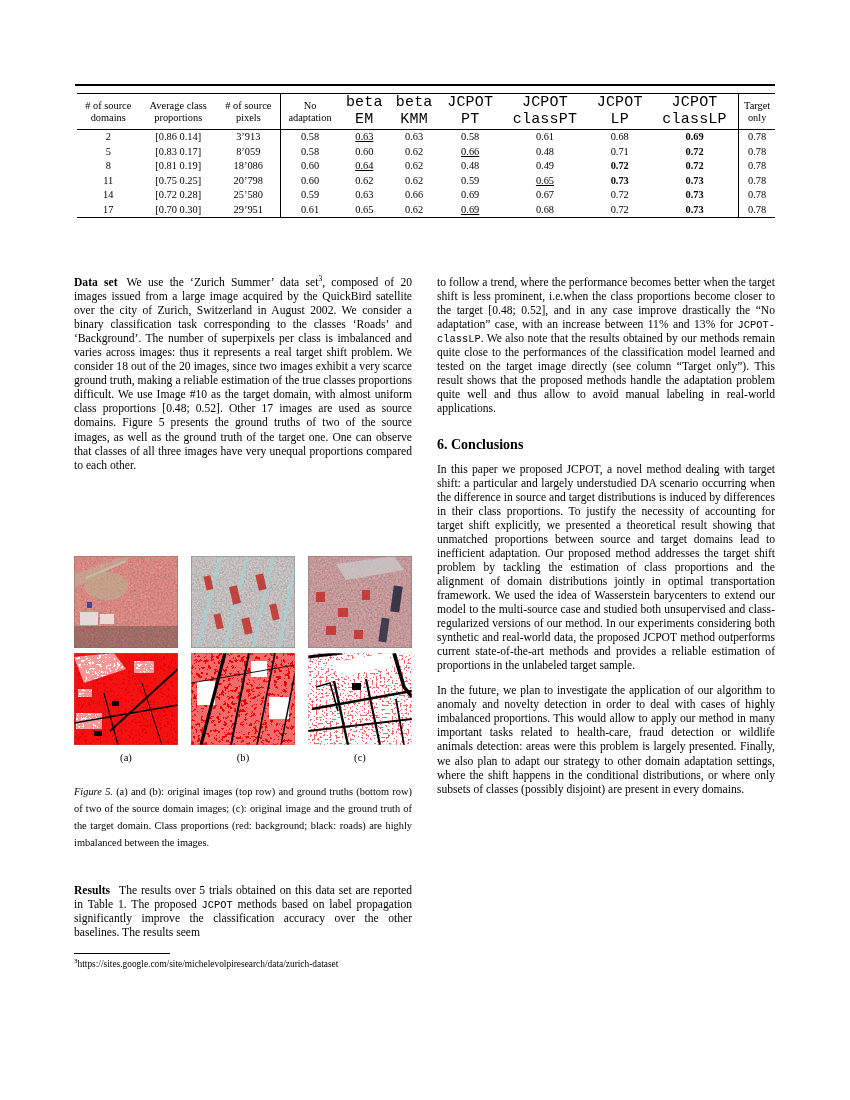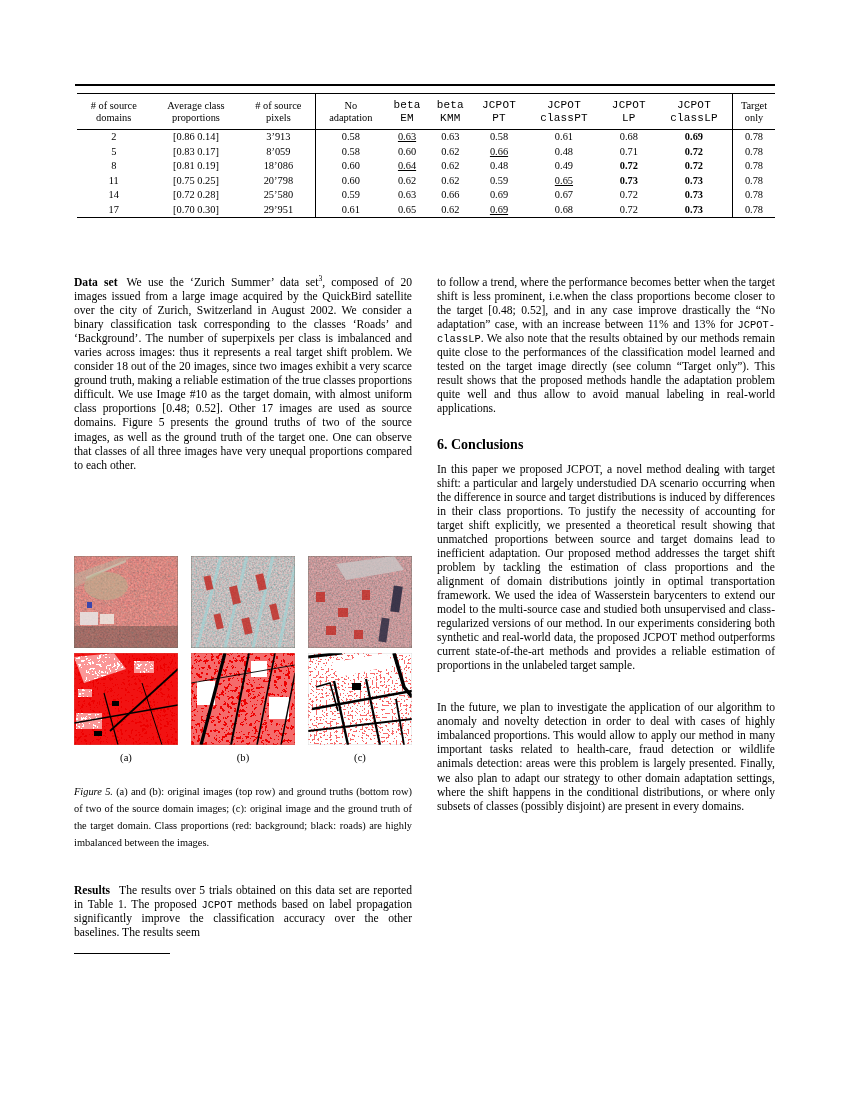--- a/index.html
+++ b/index.html
@@ -65,21 +65,21 @@
     padding: 3px 2px 3px 2px;
     height: 36px;
   }
   tbody td {
     height: 14.6px;
     padding: 0 2px;
   }
   .vline-l { border-left: 0.8px solid #000; }
   .mono {
     font-family: "Liberation Mono", "DejaVu Sans Mono", monospace;
-    font-size: 11px;
+    font-size: 15px;
     letter-spacing: 0.2px;
   }
   .hdr2 { display: block; }
   .b { font-weight: bold; }
   .u { text-decoration: underline; text-underline-offset: 1px; }
 
   .table-caption {
     position: absolute;
     left: 77px; top: 231px;
     width: 698px;
@@ -95,21 +95,21 @@
     font-size: 11.6px;
     line-height: 14.05px;
     text-align: justify;
     text-justify: inter-word;
     hyphens: manual;
   }
   .col-left  { left: 74px;  top: 276px; }
   .col-right { left: 437px; top: 276px; }
 
   p.para { margin: 0 0 0 0; text-indent: 0; }
-  p.spaced { margin-top: 28px; }
+  p.spaced { margin-top: 11px; }
   .runin { font-weight: bold; }
   .runin-gap { display: inline-block; width: 9px; }
   sup { font-size: 7.6px; vertical-align: super; line-height: 0; }
   .tt {
     font-family: "Liberation Mono", "DejaVu Sans Mono", monospace;
     font-size: 10.4px;
   }
   .ref { color: #000; }
 
   h2.section {
@@ -501,20 +501,23 @@
 
   <div class="fig-caption">
     <i>Figure 5.</i><span> (a) and (b): original images (top row) and ground truths (bottom row) of two of the source domain images; (c): original image and the ground truth of the target domain. Class proportions (red: background; black: roads) are highly imbalanced between the images.</span>
   </div>
 
   <div class="col" style="left:74px; top:884px;">
     <p class="para"><span class="runin">Results</span><span class="runin-gap"></span><span>The results over 5 trials obtained on this data set are reported in Table </span><span class="ref">1</span><span>. The proposed </span><span class="tt">JCPOT</span><span> methods based on label propagation significantly improve the classification accuracy over the other baselines. The results seem</span></p>
   </div>
 
   <div class="footnote-rule"></div>
+  <div class="footnote">
+    <sup>3</sup><span>https://sites.google.com/site/michelevolpiresearch/data/zurich-dataset</span>
+  </div>
 
   <div class="col col-right">
     <p class="para"><span>to follow a trend, where the performance becomes better when the target shift is less prominent, i.e.when the class proportions become closer to the target [0.48; 0.52], and in any case improve drastically the “No adaptation” case, with an increase between 11% and 13% for </span><span class="tt">JCPOT-classLP</span><span>. We also note that the results obtained by our methods remain quite close to the performances of the classification model learned and tested on the target image directly (see column “Target only”). This result shows that the proposed methods handle the adaptation problem quite well and thus allow to avoid manual labeling in real-world applications.</span></p>
     <h2 class="section">6. Conclusions</h2>
     <p class="para">In this paper we proposed JCPOT, a novel method dealing with target shift: a particular and largely understudied DA scenario occurring when the difference in source and target distributions is induced by differences in their class proportions. To justify the necessity of accounting for target shift explicitly, we presented a theoretical result showing that unmatched proportions between source and target domains lead to inefficient adaptation. Our proposed method addresses the target shift problem by tackling the estimation of class proportions and the alignment of domain distributions jointly in optimal transportation framework. We used the idea of Wasserstein barycenters to extend our model to the multi-source case and studied both unsupervised and class-regularized versions of our method. In our experiments considering both synthetic and real-world data, the proposed JCPOT method outperforms current state-of-the-art methods and provides a reliable estimation of proportions in the unlabeled target sample.</p>
     <p class="para spaced">In the future, we plan to investigate the application of our algorithm to anomaly and novelty detection in order to deal with cases of highly imbalanced proportions. This would allow to apply our method in many important tasks related to health-care, fraud detection or wildlife animals detection: areas were this problem is largely presented. Finally, we also plan to adapt our strategy to other domain adaptation settings, where the shift happens in the conditional distributions, or where only subsets of classes (possibly disjoint) are present in every domains.</p>
   </div>
 
 </div>
 

